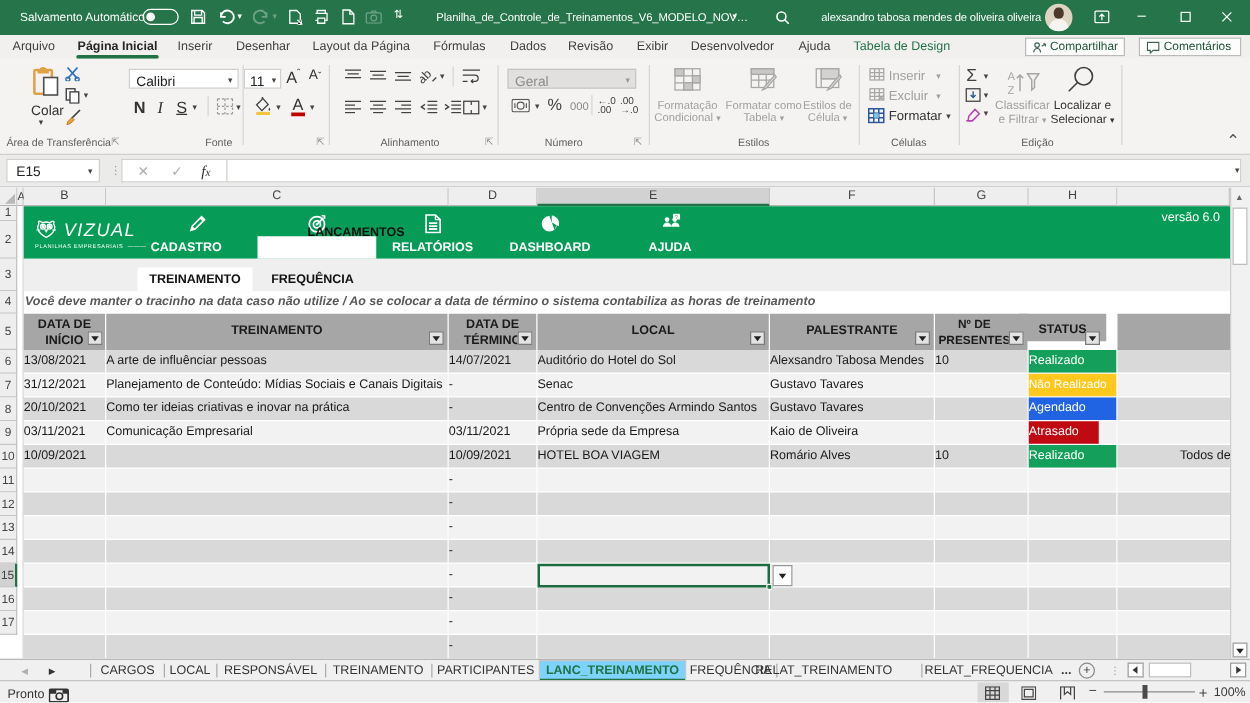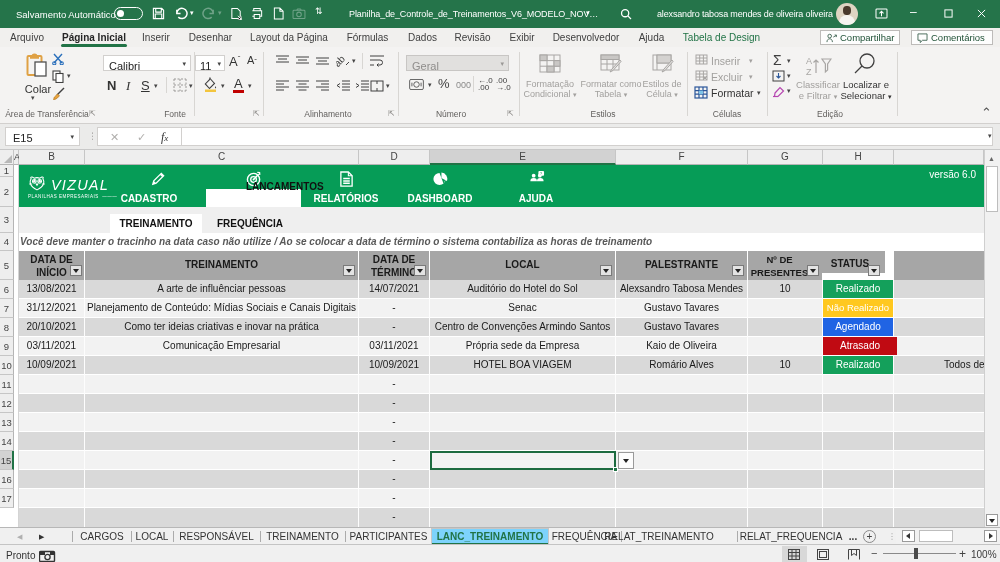--- a/index.html
+++ b/index.html
@@ -27,21 +27,21 @@
 
   
   #grid { left:0; top:150px; width:1000px; height:377px; background:#fff; overflow:hidden; }
   .colhdr { position:absolute; top:0; height:15px; background:#eeeeee; border-right:1px solid #c6c6c6; border-bottom:1px solid #b5b5b5; font-size:10px; color:#444; text-align:center; line-height:14px; }
   .rowhdr { position:absolute; left:0; width:14px; background:#eeeeee; border-right:1px solid #b5b5b5; border-bottom:1px solid #c6c6c6; font-size:9.5px; color:#444; text-align:center; }
 
   
   .hcell { position:absolute; background:#a6a6a6; color:#1a1a1a; font-weight:bold; font-size:10px; text-align:center; }
   .band0 { background:#d9d9d9; }
   .band1 { background:#f2f2f2; }
-  .dcell { position:absolute; height:18px; line-height:18px; font-size:10px; color:#1a1a1a; text-align:center; overflow:hidden; white-space:nowrap; }
+  .dcell { position:absolute; height:18px; line-height:18px; font-size:10px; color:#1a1a1a; text-align:left; overflow:hidden; white-space:nowrap; }
   .filter { position:absolute; width:12px; height:11px; background:#e3e3e3; border:1px solid #7a7a7a; }
   .tri { position:absolute; left:2px; top:3px; width:0; height:0; border-left:3.5px solid transparent; border-right:3.5px solid transparent; border-top:4.5px solid #222; }
 
   
   #sheetbar { left:0; top:527px; width:1000px; height:17px; background:#f0f0f0; border-top:1px solid #b7b7b7; }
   .stab { position:absolute; top:1px; height:16px; line-height:16px; font-size:10px; color:#333; text-align:center; }
   .stsep { position:absolute; top:3px; height:11px; width:1px; background:#ababab; }
 
   
   #statusbar { left:0; top:544px; width:1000px; height:18px; background:#f0f0f0; border-top:1px solid #c4c4c4; font-size:11px; color:#444; }
@@ -559,21 +559,21 @@
     <div class="dcell" style="left:359px;top:168px;width:70px;">-</div>
     <div class="dcell" style="left:430px;top:168px;width:185px;">Centro de Convenções Armindo Santos</div>
     <div class="dcell" style="left:616px;top:168px;width:131px;">Gustavo Tavares</div>
     <div class="dcell" style="left:823px;top:168px;width:70px;background:#2064e4;color:#fff;">Agendado</div>
 
     <div class="dcell" style="left:19px;top:187px;width:65px;">03/11/2021</div>
     <div class="dcell" style="left:85px;top:187px;width:273px;">Comunicação Empresarial</div>
     <div class="dcell" style="left:359px;top:187px;width:70px;">03/11/2021</div>
     <div class="dcell" style="left:430px;top:187px;width:185px;">Própria sede da Empresa</div>
     <div class="dcell" style="left:616px;top:187px;width:131px;">Kaio de Oliveira</div>
-    <div class="dcell" style="left:823px;top:187px;width:74px;background:#c00a12;color:#fff;">Atrasado</div>
+    <div class="dcell" style="left:823px;top:187px;width:56px;background:#c00a12;color:#fff;">Atrasado</div>
 
     <div class="dcell" style="left:19px;top:206px;width:65px;">10/09/2021</div>
     <div class="dcell" style="left:359px;top:206px;width:70px;">10/09/2021</div>
     <div class="dcell" style="left:616px;top:206px;width:131px;">Romário Alves</div>
     <div class="dcell" style="left:430px;top:206px;width:185px;">HOTEL BOA VIAGEM</div>
     <div class="dcell" style="left:748px;top:206px;width:74px;">10</div>
     <div class="dcell" style="left:823px;top:206px;width:70px;background:#14a05b;color:#fff;">Realizado</div>
     <div class="dcell" style="left:944px;top:206px;width:40px;text-align:left;">Todos deve</div>
 
     <div class="dcell" style="left:359px;top:225px;width:70px;">-</div>

